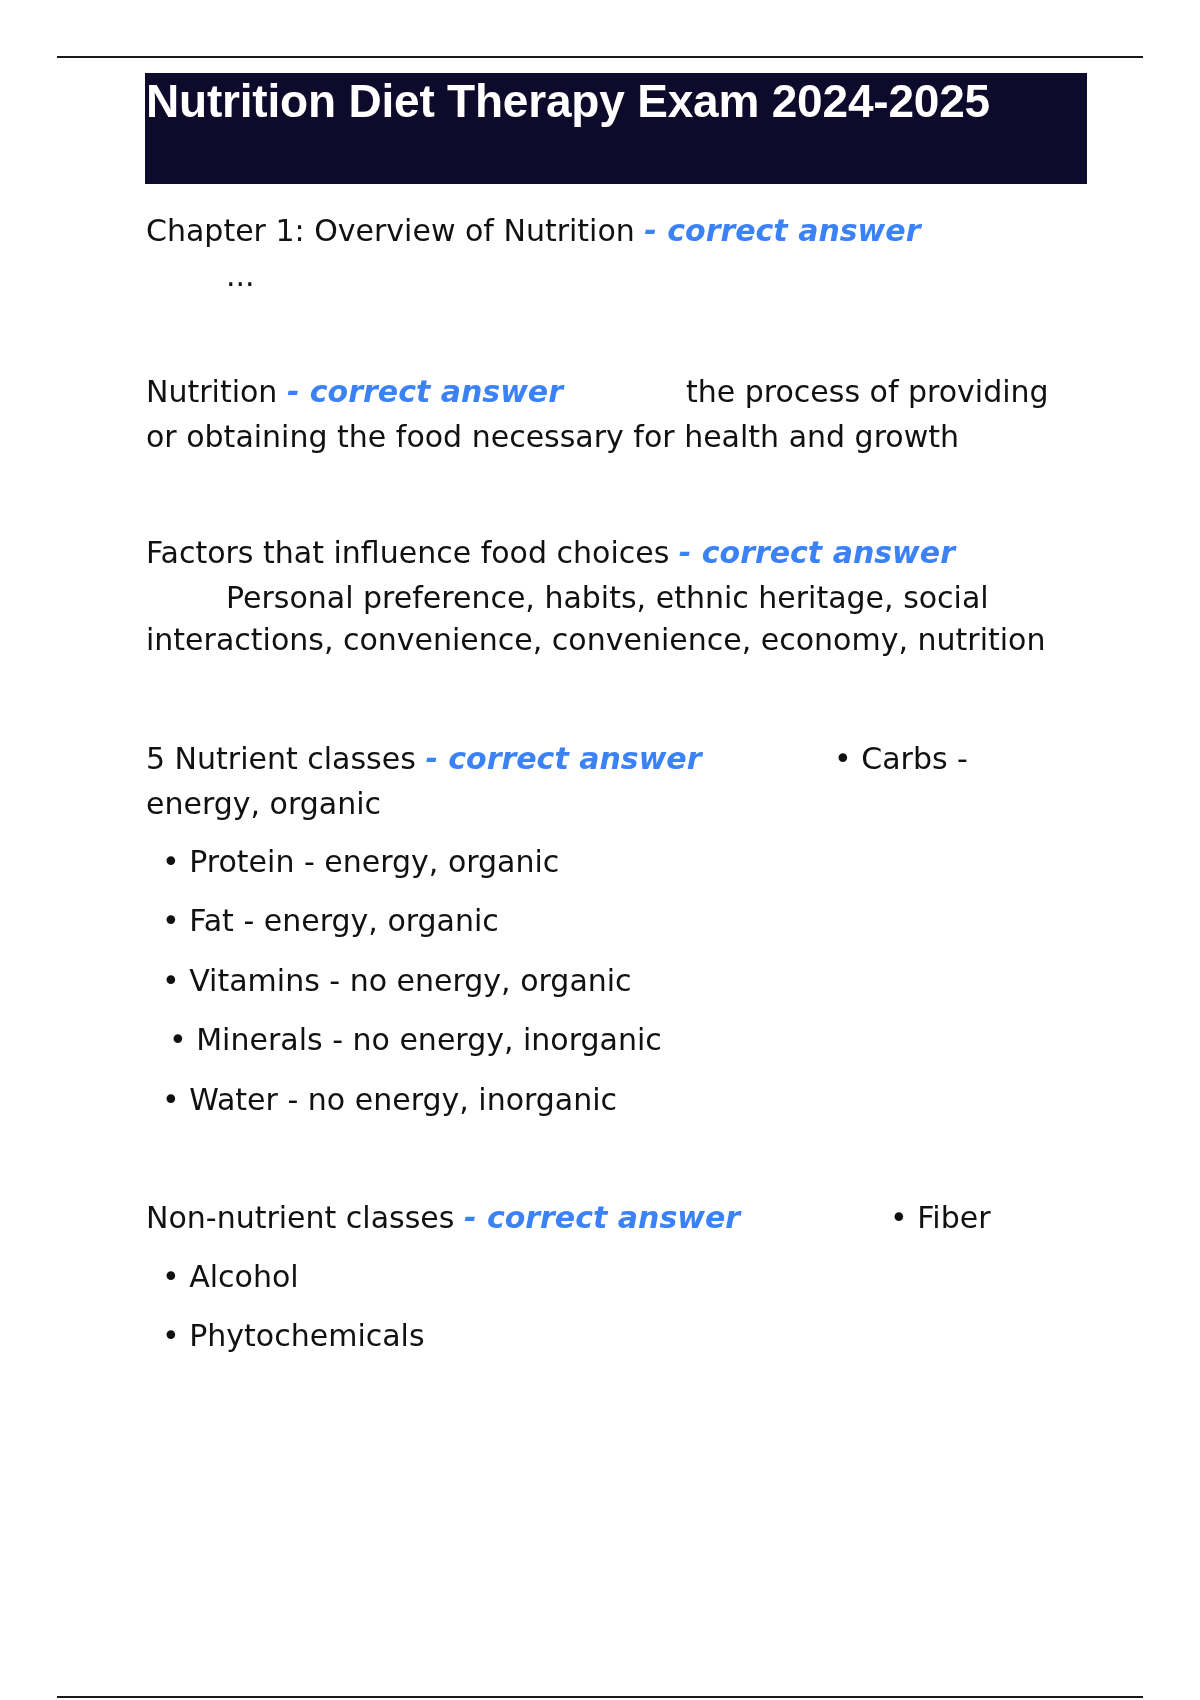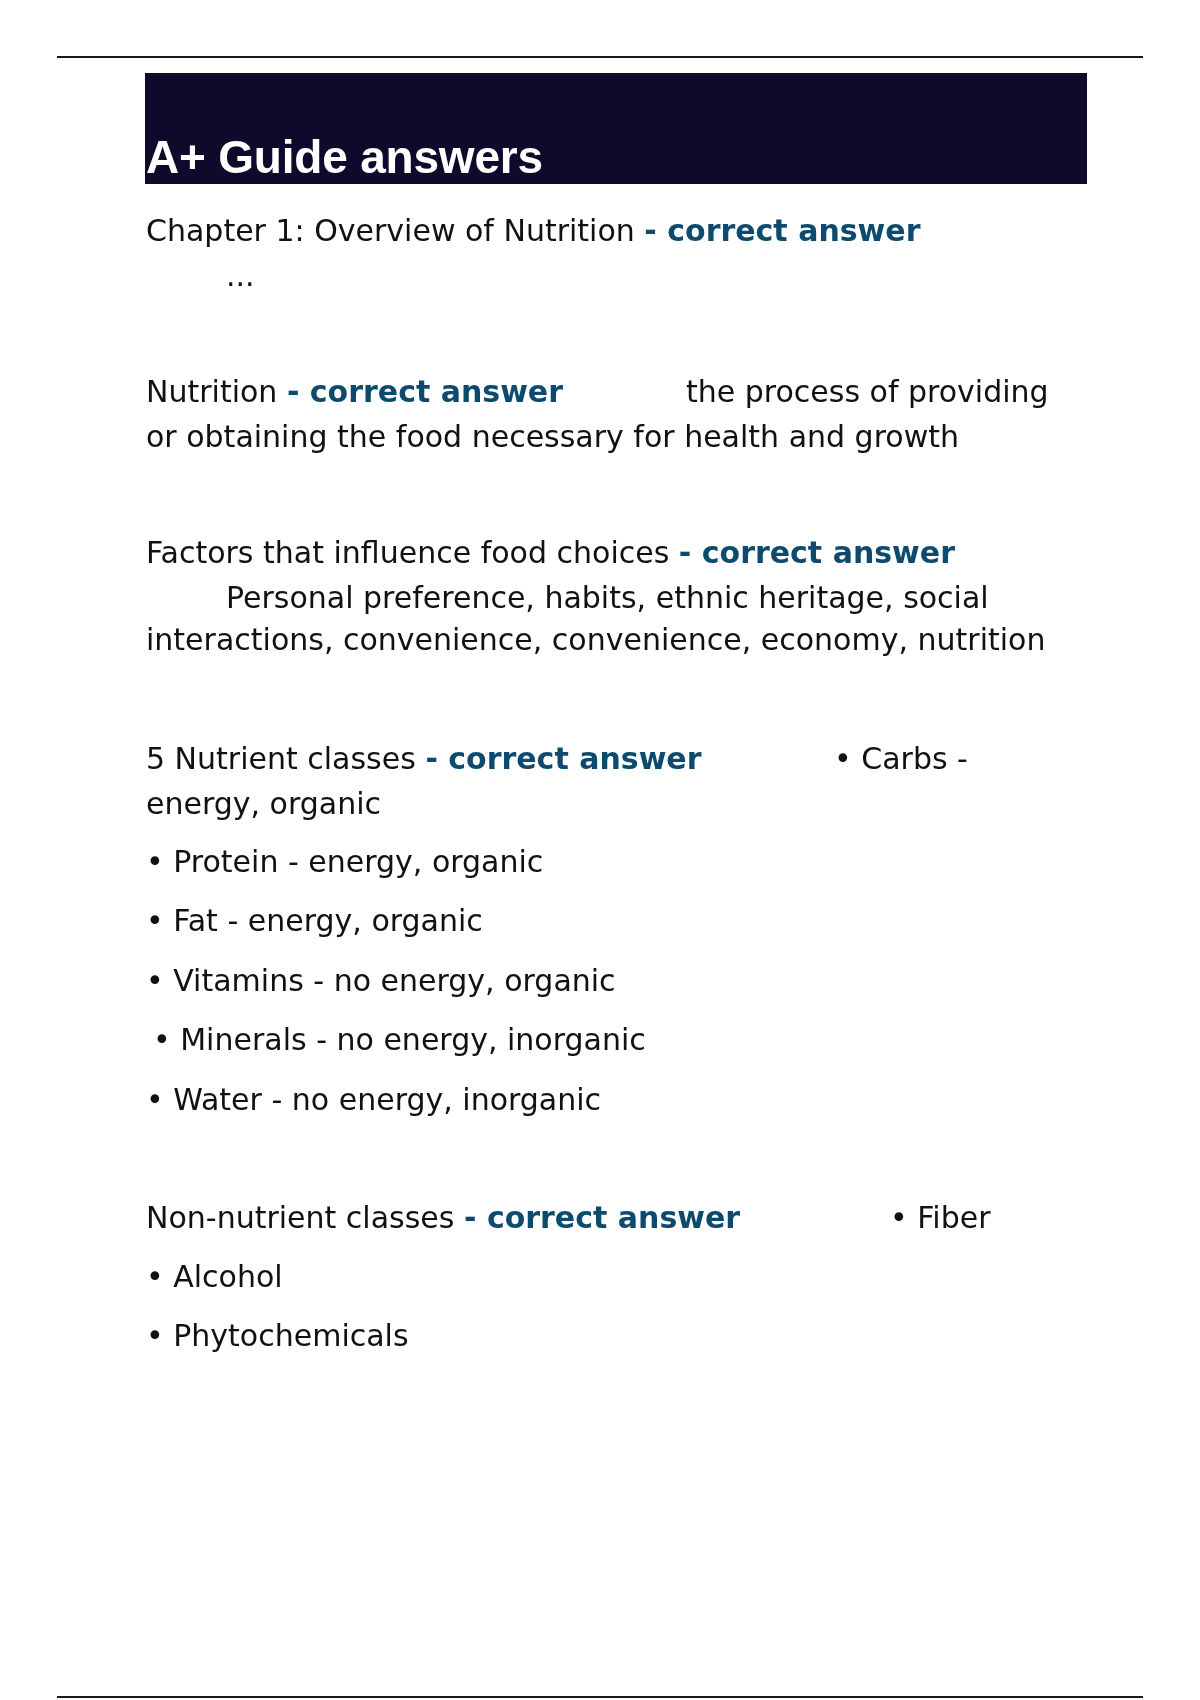--- a/index.html
+++ b/index.html
@@ -8,32 +8,31 @@
     .rule { position: absolute; left: 57px; width: 1086px; height: 2px; background: #1a1a1a; }
     .rule.top { top: 56px; }
     .rule.bottom { top: 1696px; }
     .title-box { position: absolute; left: 145px; top: 73px; width: 942px; height: 111px;
                  background: #0d0a2b; }
     .title { margin: 0; padding: 0 0 0 1px; color: #ffffff;
              font-family: "Liberation Sans", sans-serif; font-weight: bold;
              font-size: 46px; line-height: 56px; letter-spacing: -0.2px; }
     .content { position: absolute; left: 146px; top: 0; width: 950px; font-size: 30px; }
     .line { position: absolute; left: 0; white-space: nowrap; line-height: 36px; }
-    .ans { color: #0c4a6e; font-weight: bold; }
-    .bullet-item { position: absolute; left: 0; white-space: nowrap; line-height: 36px; }
+    .ans { color: #3b82f6; font-weight: bold; font-style: italic; }
+    .bullet-item { position: absolute; left: 16px; white-space: nowrap; line-height: 36px; }
   </style>
 </head>
 <body>
 
 <div class="rule top"></div>
 
 <div class="title-box">
   <h1 class="title">
-    <br>
-    <span>A+ Guide answers</span>
+    <span>Nutrition Diet Therapy Exam 2024-2025</span><br>
   </h1>
 </div>
 
 <div class="content">
 
   <div class="line" style="top:213px;">
     <span>Chapter 1: Overview of Nutrition</span>
     <span class="ans">- correct answer</span>
   </div>
   <div class="line" style="top:258px; left:80px;">...</div>

